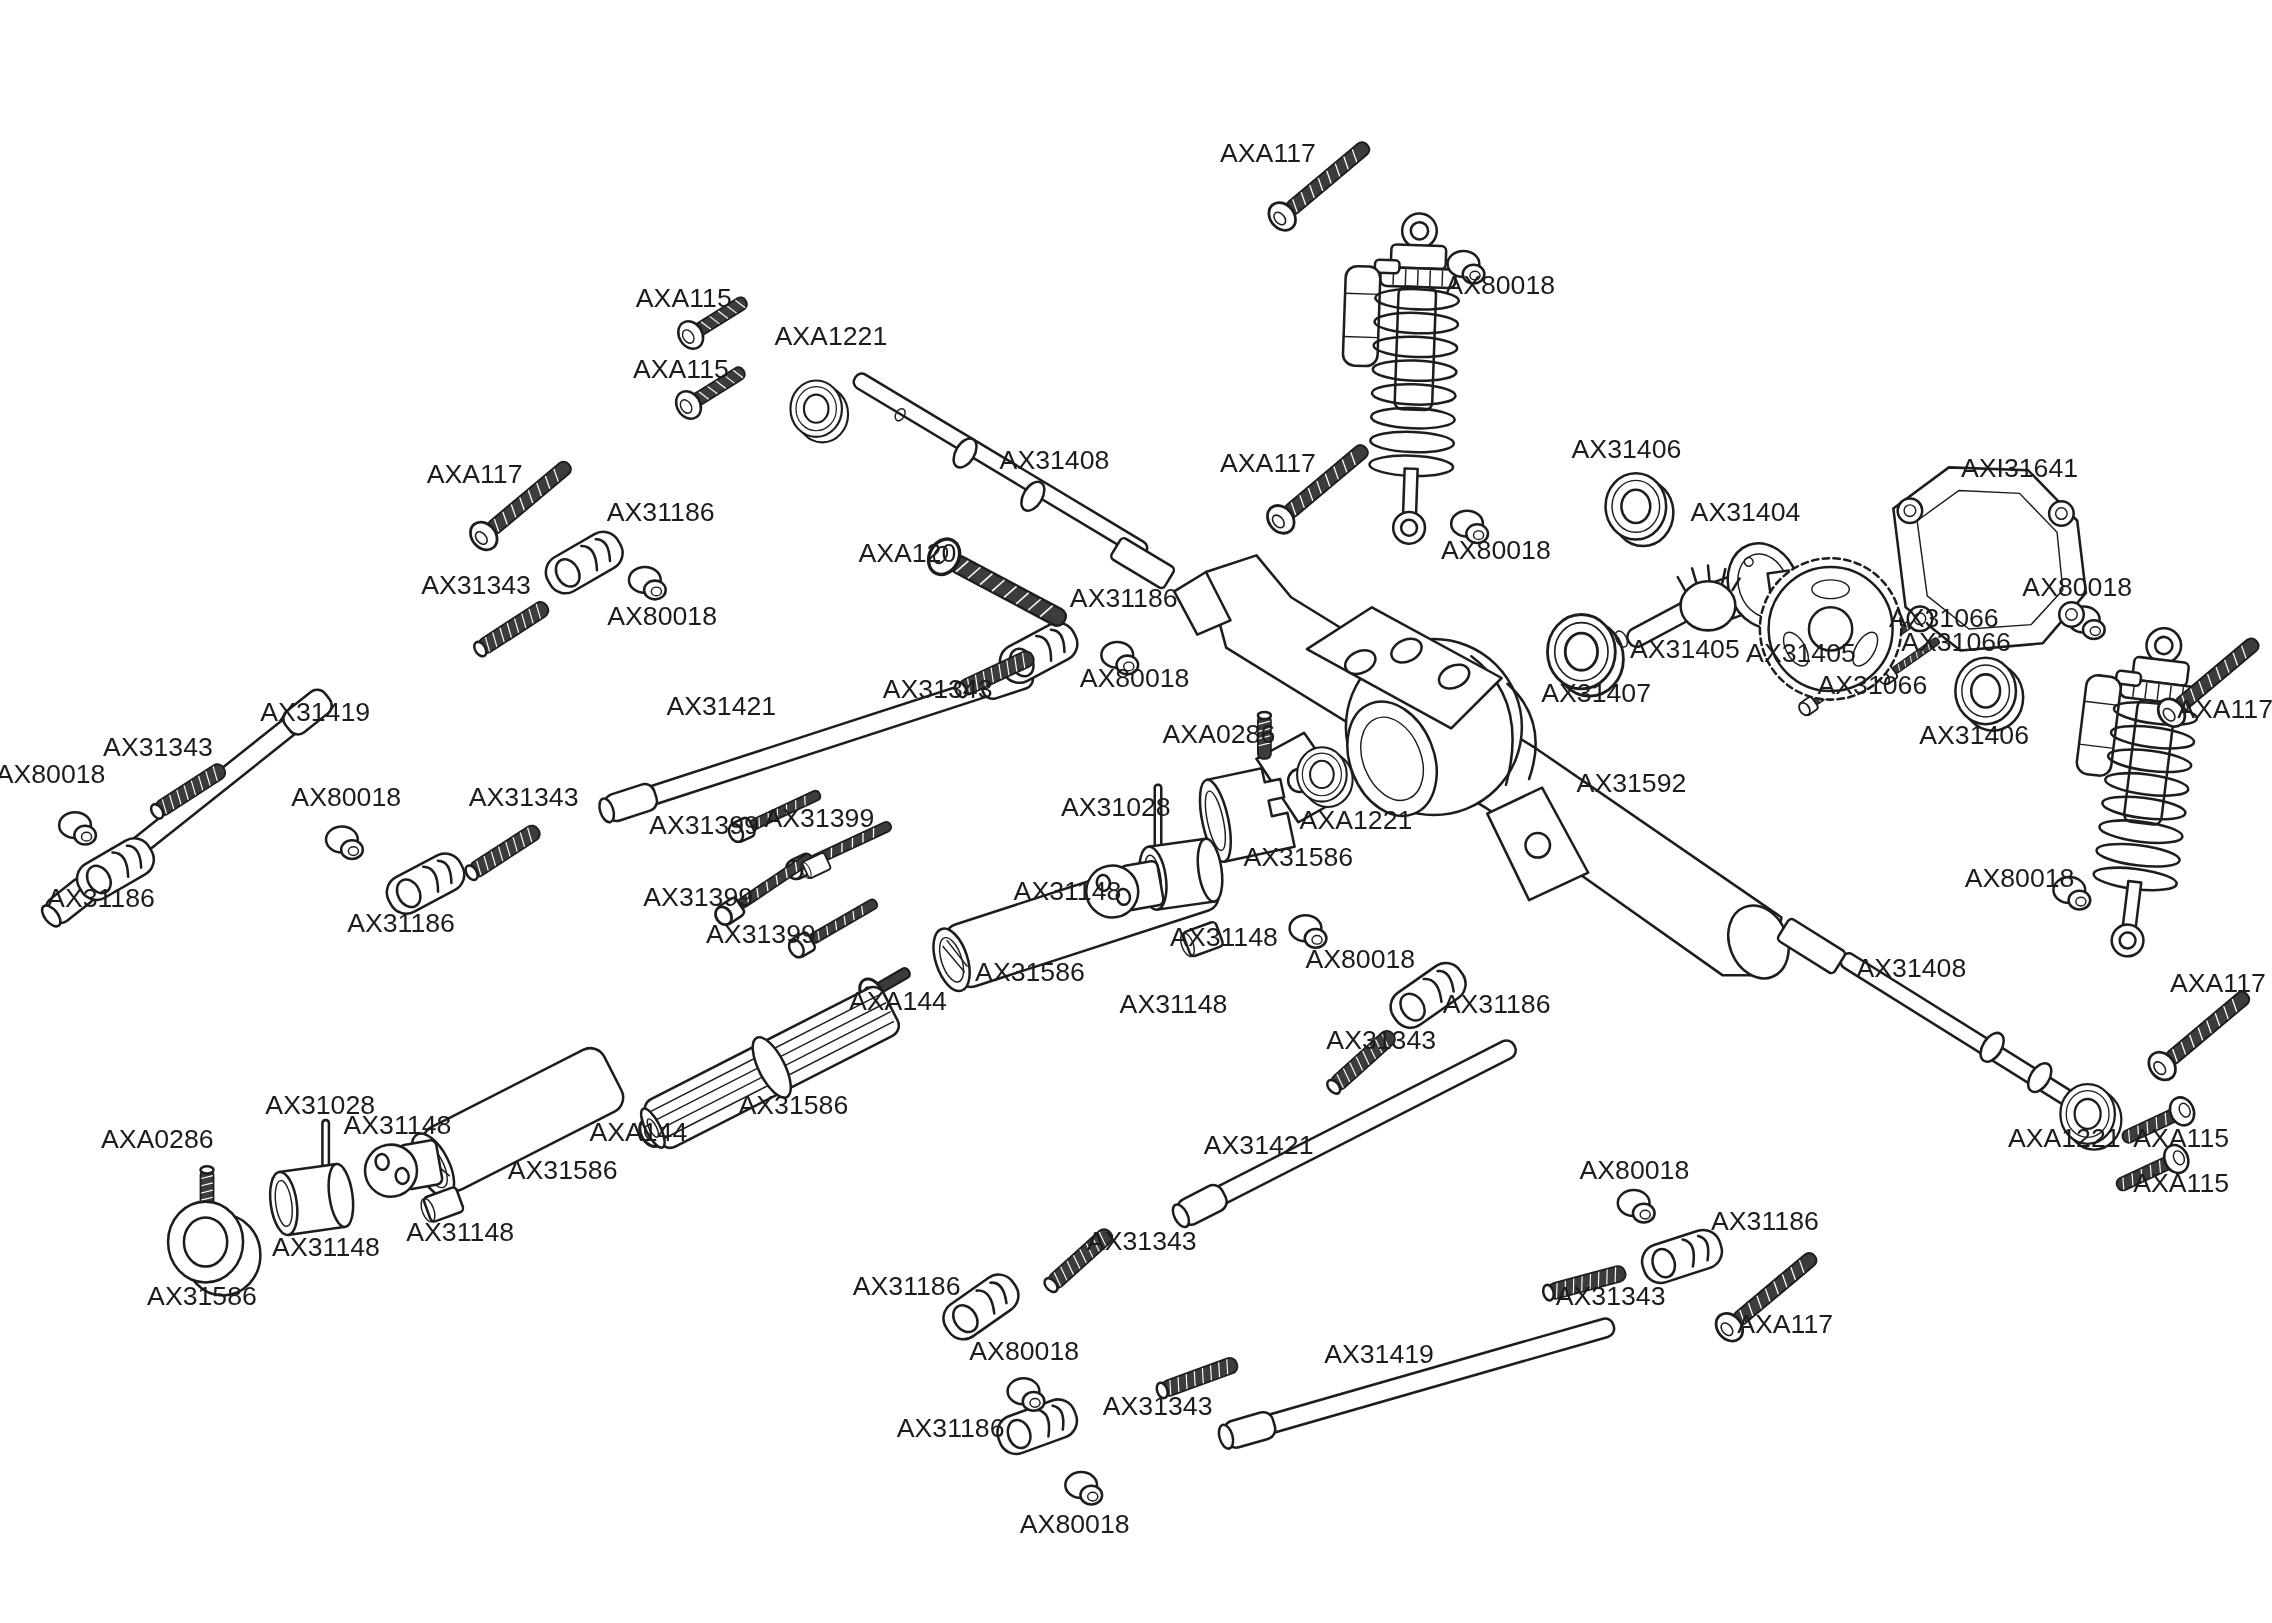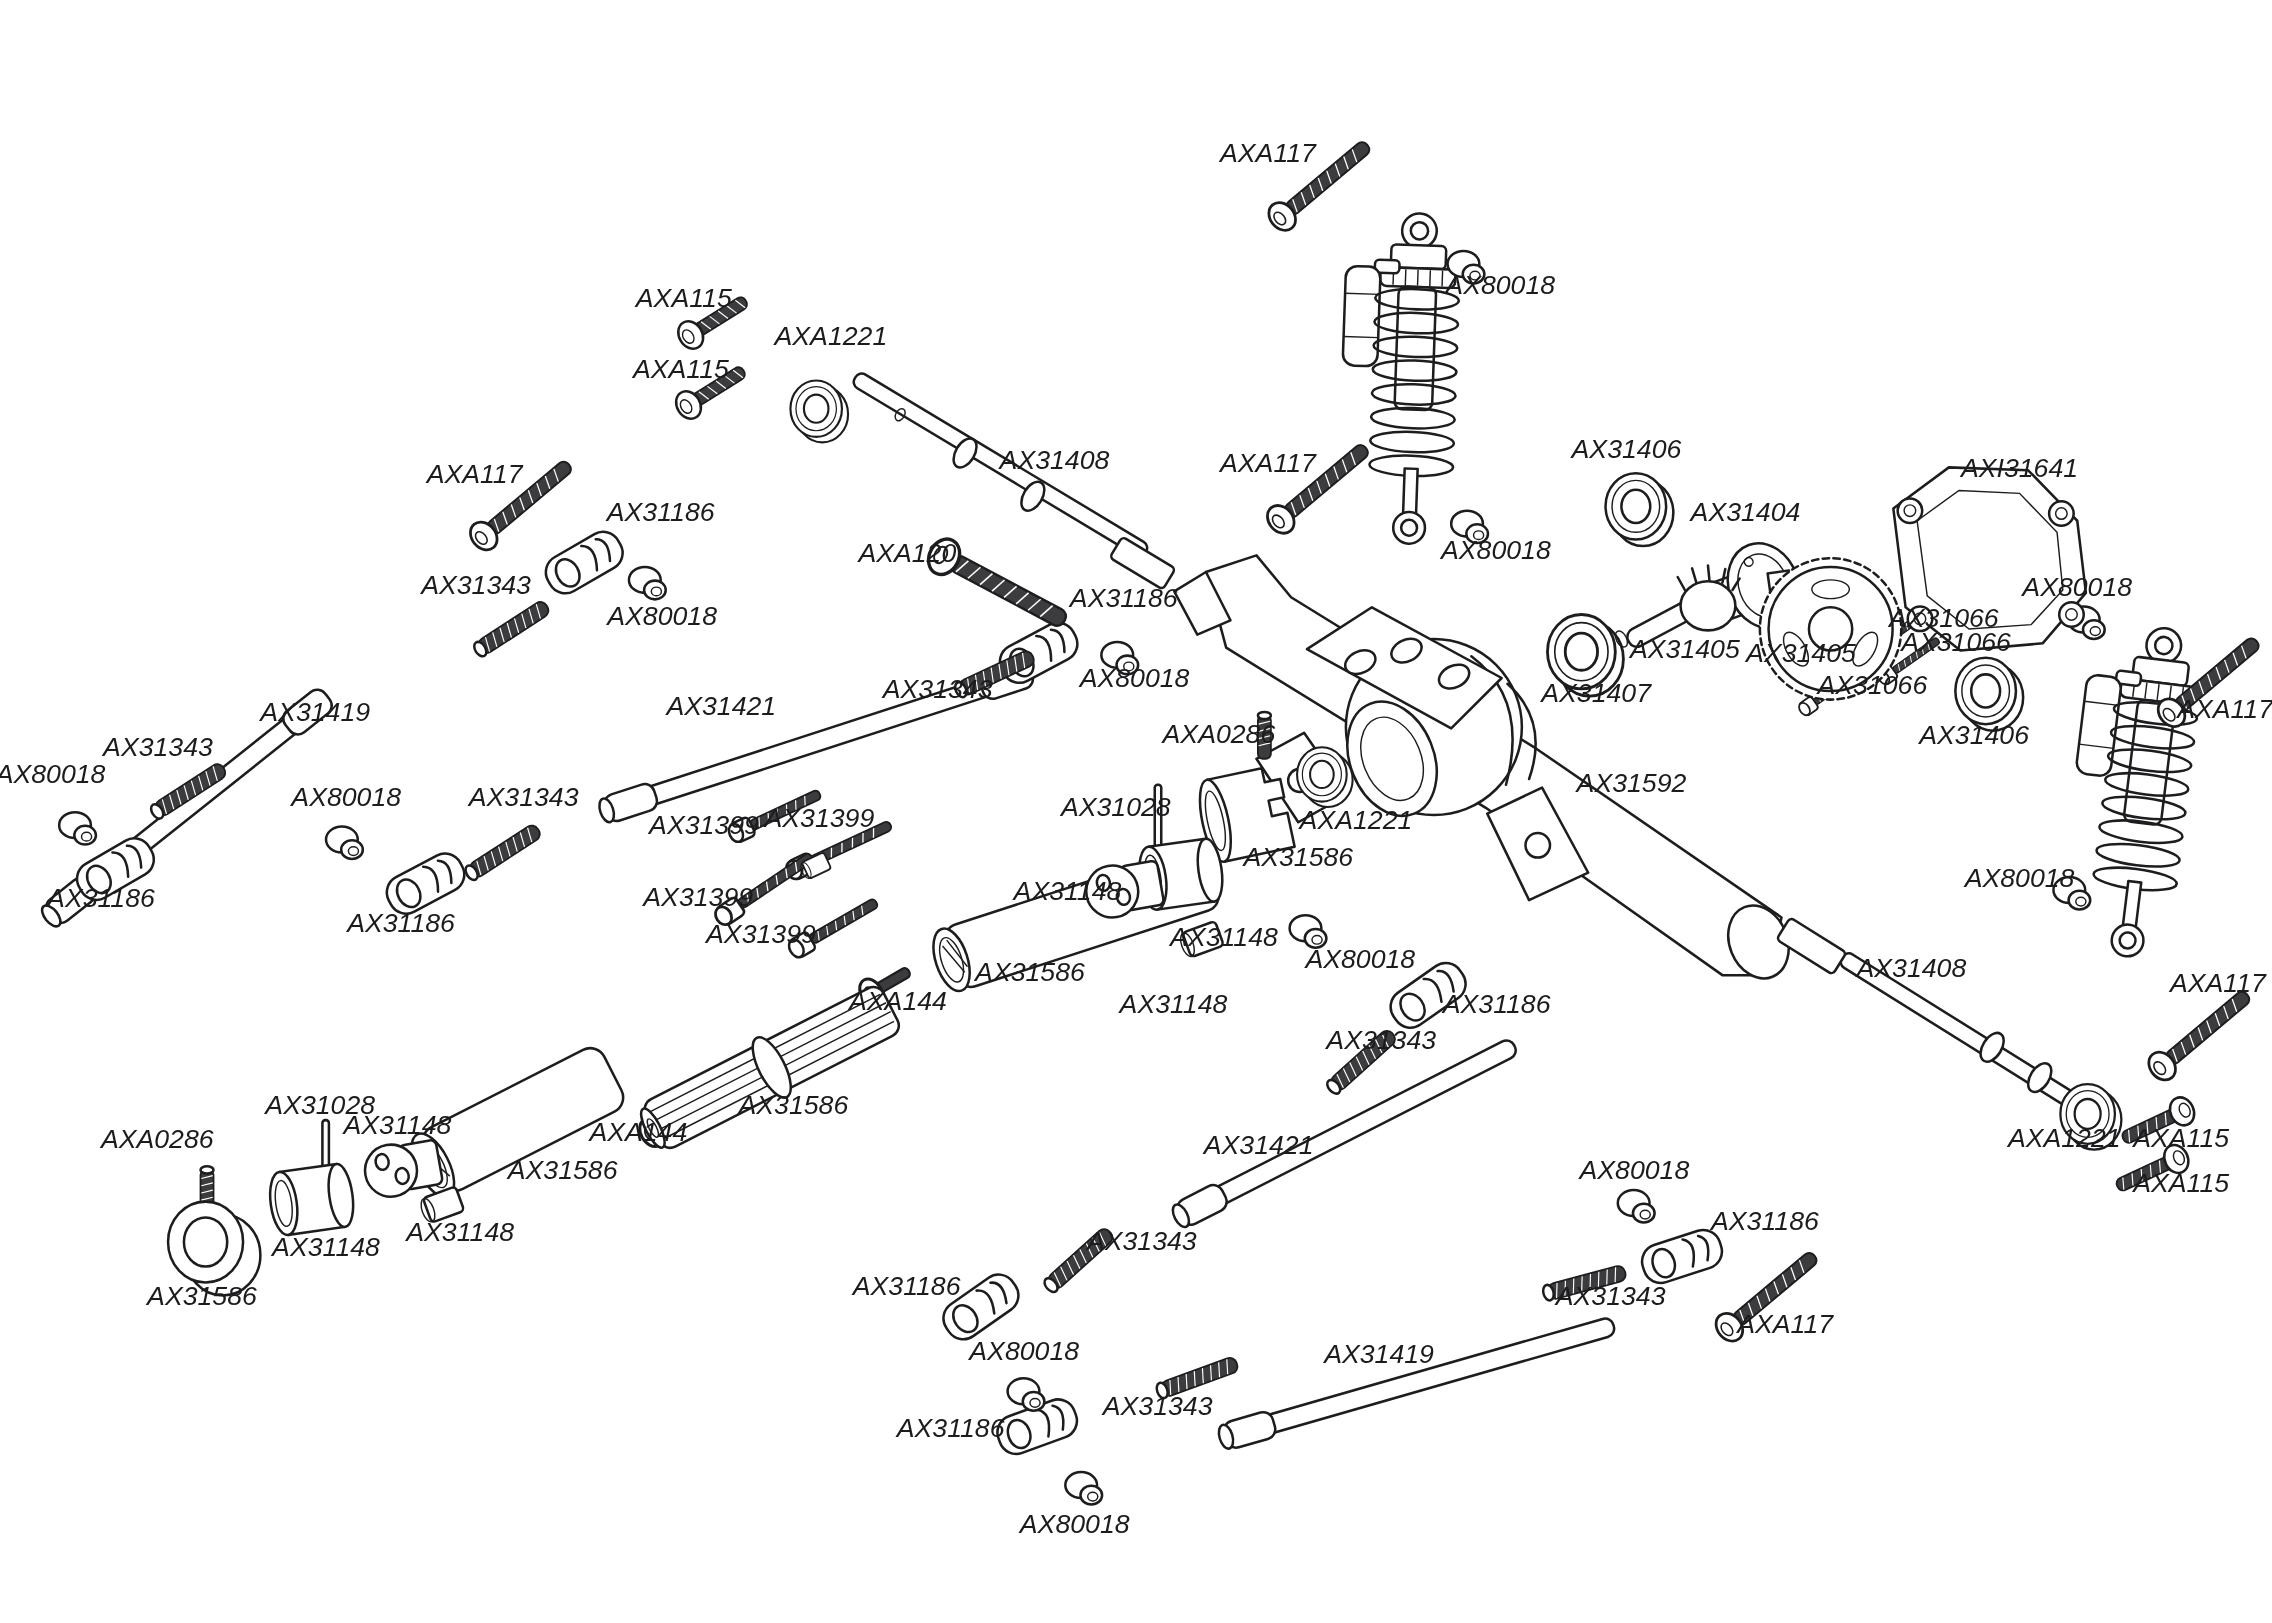--- a/index.html
+++ b/index.html
@@ -1,16 +1,16 @@
 <!DOCTYPE html>
 <html style="font-size:11.5px"><head>
 <meta charset="utf-8">
 <style>
   html,body{margin:0;padding:0;background:#ffffff;}
-  .page{width:100%;max-width:2273px;margin:0 auto;font-style:italic;}
+  .page{width:100%;max-width:2273px;margin:0 auto;}
   svg{display:block;width:100%;height:auto;background:#ffffff;}
   symbol{overflow:visible;}
   text{font-family:"Liberation Sans",sans-serif;font-size:37px;fill:#1c1c1e;text-anchor:middle;}
   .part{fill:#ffffff;stroke:#1d1d1f;stroke-width:3.5;stroke-linejoin:round;stroke-linecap:round;}
   .dark{fill:#3c3c3e;stroke:#1d1d1f;stroke-width:2.5;stroke-linejoin:round;}
   .none{fill:none;stroke:#1d1d1f;stroke-width:3.5;stroke-linecap:round;}
   .thin{fill:none;stroke:#1d1d1f;stroke-width:2;}
   .hatch{stroke:#ffffff;stroke-width:1.6;}
 </style>
 </head>

